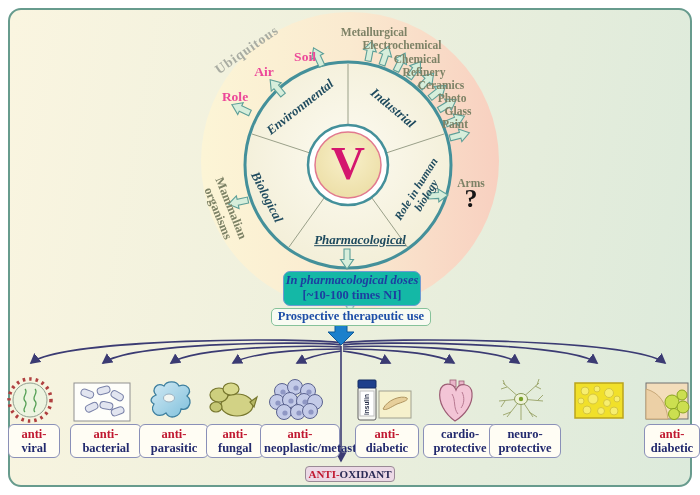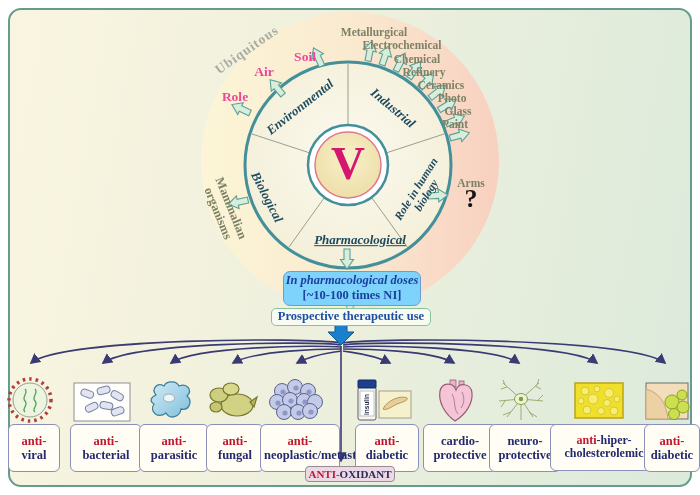--- a/index.html
+++ b/index.html
@@ -20,31 +20,31 @@
         white-space:nowrap;text-align:center;line-height:1.05;}
   .ubiq{position:absolute;color:#a9aca2;font-weight:bold;font-size:13.5px;letter-spacing:1px;
         transform:translate(-50%,-50%) rotate(-35deg);}
   .mamm{position:absolute;color:#7d8266;font-weight:bold;font-size:12.5px;line-height:1.1;
         text-align:center;transform:translate(-50%,-50%) rotate(68deg);}
   .qmark{position:absolute;color:#161616;font-weight:bold;font-size:26px;
          transform:translate(-50%,-50%);}
   .vsym{position:absolute;left:348px;top:166px;color:#d4166e;font-weight:bold;font-size:47px;
         transform:translate(-50%,-55%);}
   
-  .box1{position:absolute;left:283px;top:271px;width:136px;background:#7dd3fc;
+  .box1{position:absolute;left:283px;top:271px;width:136px;background:#14b8a6;
         border:1.5px solid #6f9bd2;border-radius:7px;text-align:center;padding:1px 0 2px 0;
         color:#1c3fa0;font-weight:bold;font-size:12.5px;line-height:1.2;}
   .box1 .l1{font-style:italic;}
   .box2{position:absolute;left:271px;top:308px;width:158px;background:#f8fbf2;
         border:1.5px solid #86c29a;border-radius:5px;text-align:center;padding:0 0 1px 0;
         color:#1e4fa8;font-weight:bold;font-size:12.5px;}
   
   .lab{position:absolute;background:#fffdf4;border:1px solid #8a90b8;border-radius:6px;
        text-align:center;font-weight:bold;font-size:12.5px;line-height:1.12;
-       padding:9px 3px;color:#232a6e;}
+       padding:2px 3px;color:#232a6e;}
   .lab .pre{color:#c01830;}
   .antiox{position:absolute;left:305px;top:466px;width:88px;background:#ecd9e6;
           border:1px solid #9a8a96;border-radius:4px;text-align:center;font-weight:bold;
           font-size:11px;padding:1px 0;white-space:nowrap;color:#2a2a55;}
   .antiox .pre{color:#c01830;}
   .icon{position:absolute;}
 </style>
 </head>
 <body>
 
@@ -311,23 +311,20 @@
   </div>
   <div class="lab" style="left:355px;top:424px;width:56px;">
     <span class="pre">anti-</span><span>diabetic</span>
   </div>
   <div class="lab" style="left:423px;top:424px;width:66px;">
     <span class="pre"></span><span>cardio-protective</span>
   </div>
   <div class="lab" style="left:489px;top:424px;width:64px;">
     <span class="pre"></span><span>neuro-protective</span>
   </div>
-  <div class="lab" style="left:550px;top:424px;width:100px;font-size:12px;">
-    <span class="pre">anti</span><span>-hiper-cholesterolemic</span>
-  </div>
   <div class="lab" style="left:644px;top:424px;width:48px;">
     <span class="pre">anti-</span><span>diabetic</span>
   </div>
 
   <div class="antiox">
     <span class="pre">ANTI-</span><span>OXIDANT</span>
   </div>
 </div>
 
 </body></html>

